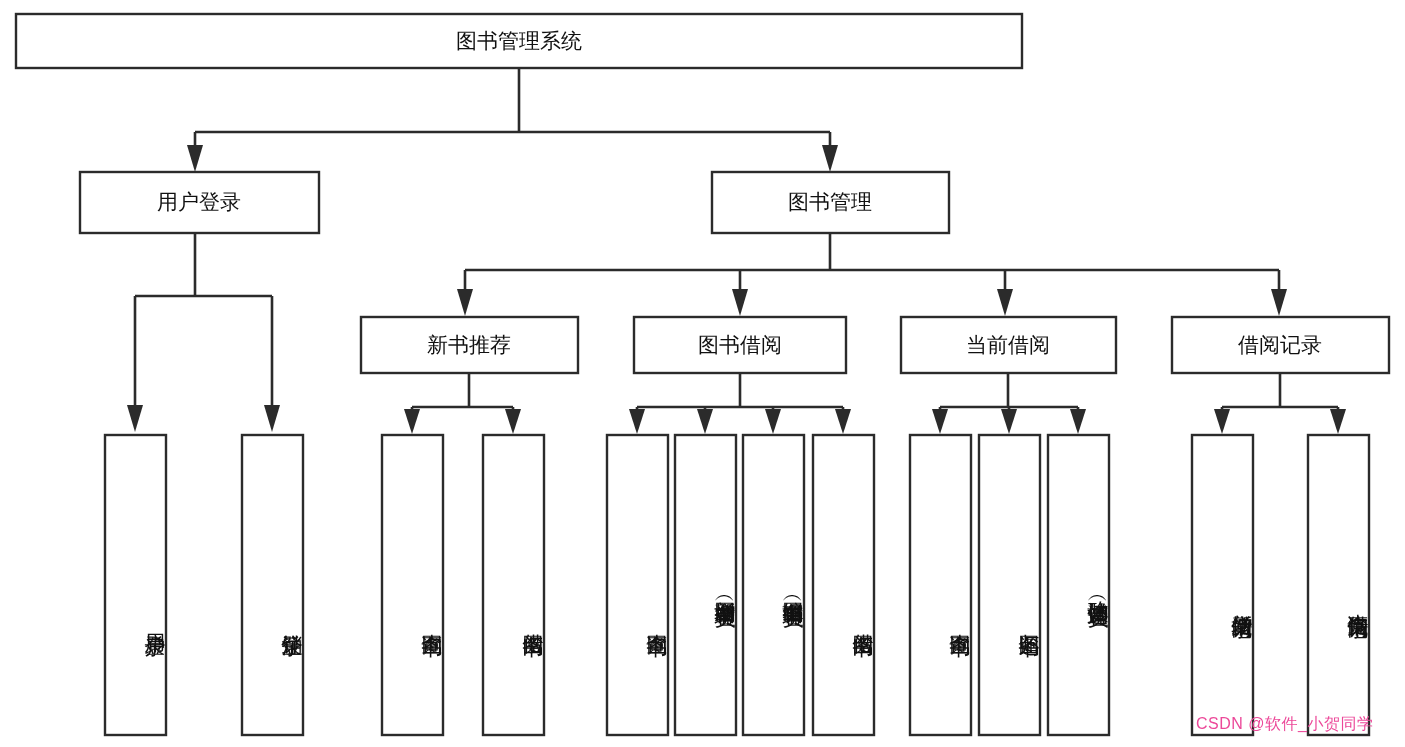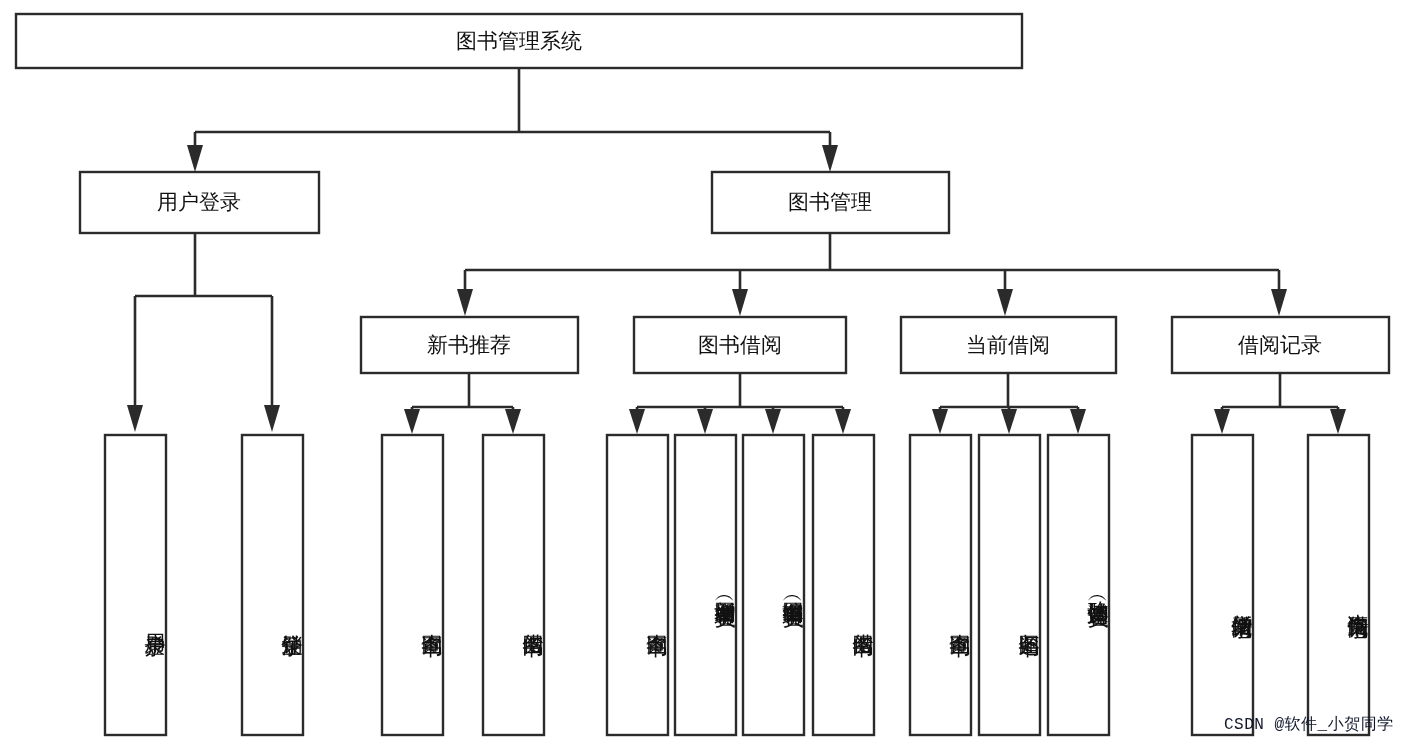--- a/index.html
+++ b/index.html
@@ -58,25 +58,25 @@
     color: #111111;
     letter-spacing: 1px;
     display: flex;
     align-items: flex-start;
     justify-content: center;
     white-space: pre;
     pointer-events: none;
   }
   .watermark {
     position: absolute;
-    left: 1224px;
+    left: 1196px;
     top: 714px;
-    font-family: Liberation Mono, monospace;
+    font-family: Liberation Sans, sans-serif;
     font-size: 16px;
-    color: #0f172a;
+    color: #ec4899;
     white-space: nowrap;
     letter-spacing: 0.5px;
   }
 </style>
 </head>
 <body>
 
 <div id="diagram-root">
 
   <svg class="diagram-canvas" viewBox="0 0 1405 747">

